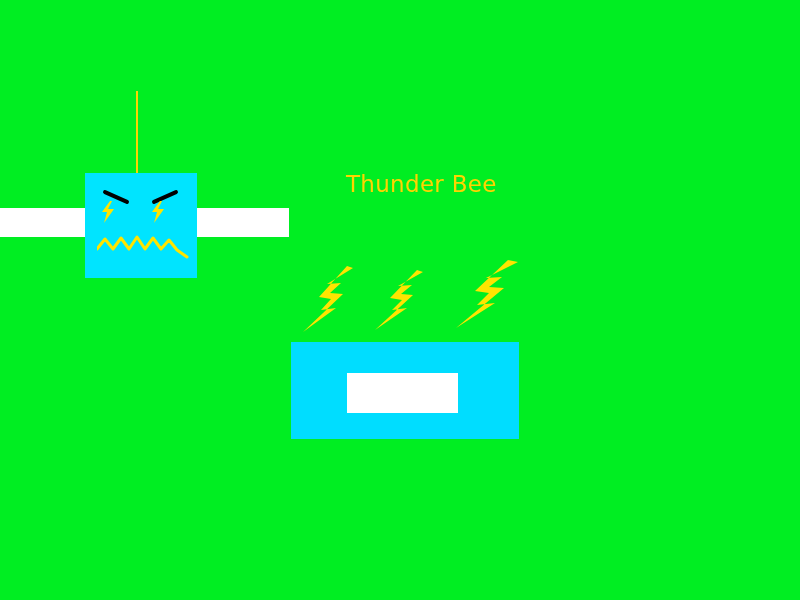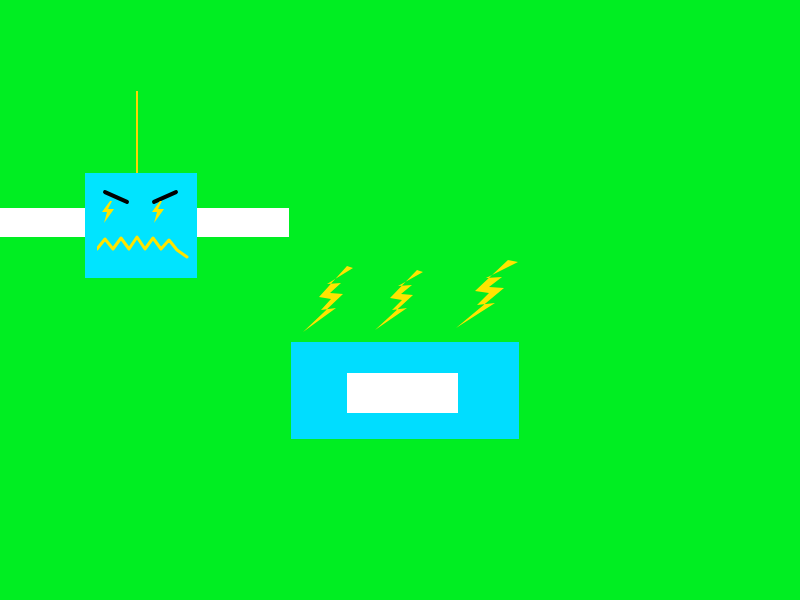--- a/index.html
+++ b/index.html
@@ -126,20 +126,21 @@
     </svg>
     <svg class="eye-bolt right" viewBox="0 0 14 22">
       <polygon points="9,0 1,11 6,11 3,22 13,8 7,8 11,0" fill="#ffe400"></polygon>
     </svg>
 
     <svg class="mouth" viewBox="0 0 92 26">
       <polyline points="0,14 8,4 16,14 24,3 32,14 40,2 48,14 56,3 64,14 72,5 80,15 90,22" fill="none" stroke="#ffe400" stroke-width="3" stroke-linejoin="round" stroke-linecap="round"></polyline>
     </svg>
   </div>
 
+  <div class="title">Thunder Bee</div>
 
   <svg class="bolt bolt-1" viewBox="0 0 62 66">
     <polygon points="44,0 16,31 28,33 18,44 33,42 0,66 40,28 27,27 38,17 24,18 50,2" fill="#ffe400"></polygon>
   </svg>
   <svg class="bolt bolt-2" viewBox="0 0 60 60">
     <polygon points="42,0 15,28 27,30 17,40 32,38 0,60 38,25 26,24 37,15 23,16 48,2" fill="#ffe400"></polygon>
   </svg>
   <svg class="bolt bolt-3" viewBox="0 0 76 68">
     <polygon points="52,0 19,31 33,33 21,45 39,43 0,68 48,28 33,27 46,17 30,18 62,2" fill="#ffe400"></polygon>
   </svg>

